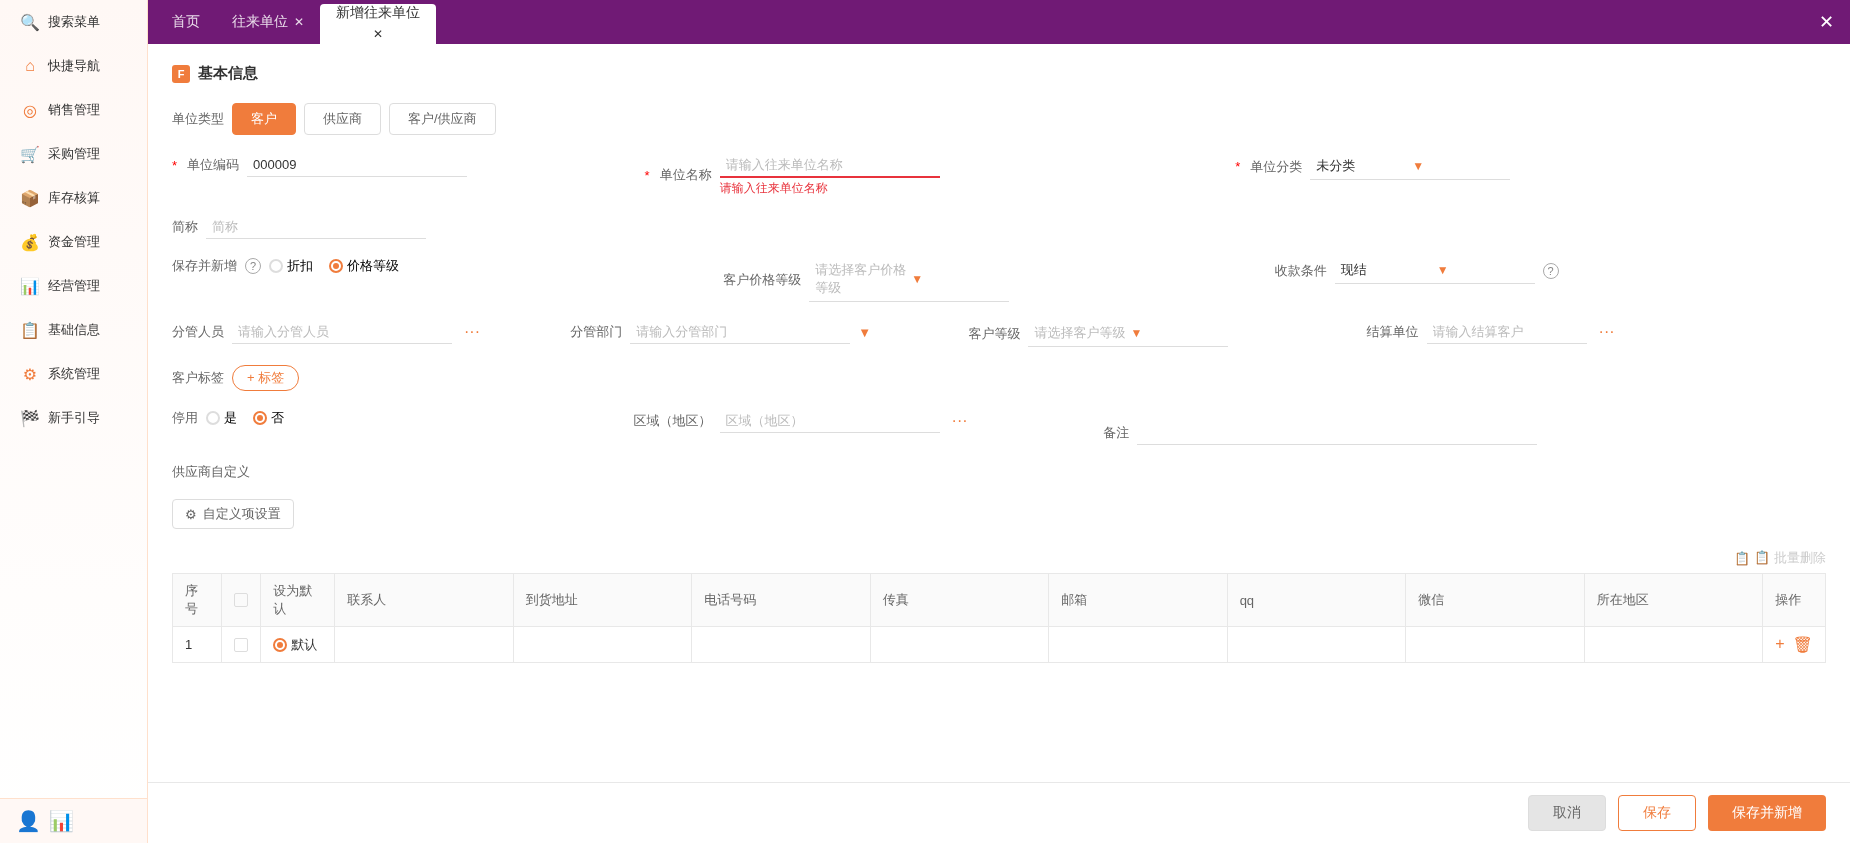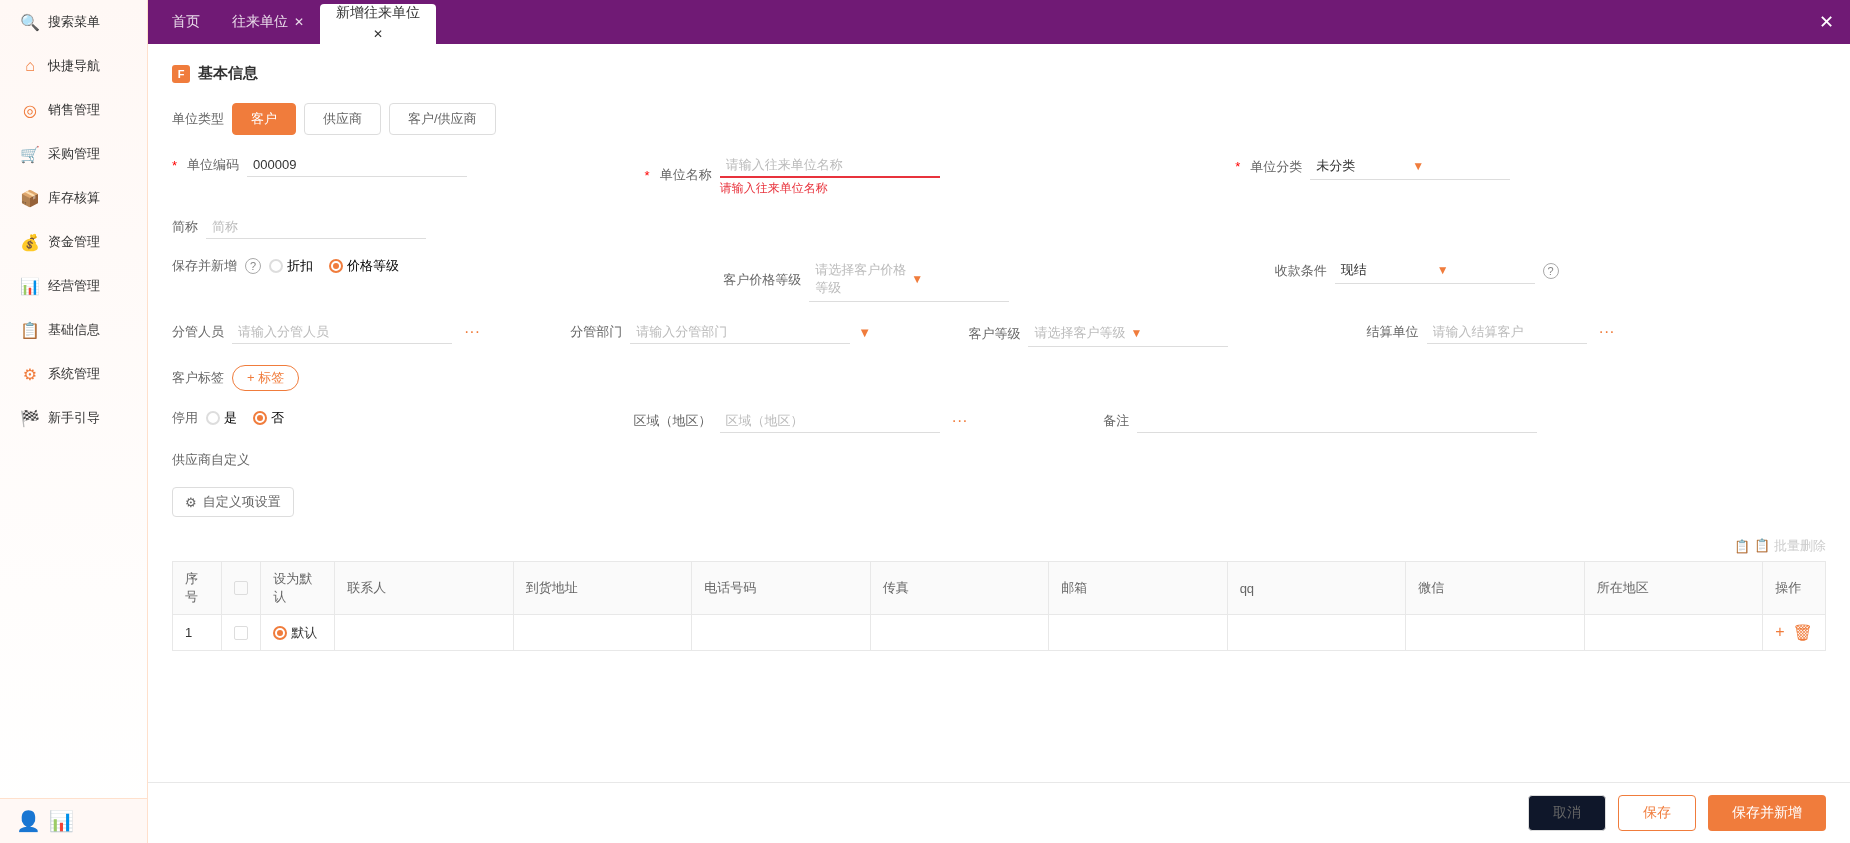--- a/index.html
+++ b/index.html
@@ -333,21 +333,21 @@
       padding: 12px 24px;
       display: flex;
       justify-content: flex-end;
       gap: 12px;
       flex-shrink: 0;
     }
     .btn-cancel {
       padding: 8px 24px;
       border: 1px solid #ddd;
       border-radius: 4px;
-      background: #0f172a;
+      background: #e5e5e5;
       color: #666;
       font-size: 14px;
       cursor: pointer;
     }
     .btn-save {
       padding: 8px 24px;
       border: 1px solid #f07c3c;
       border-radius: 4px;
       background: #fff;
       color: #f07c3c;
@@ -587,21 +587,21 @@
           </div>
         </div>
       </div>
 
       <div class="form-cell" style="flex:1.3;padding-left:28px;">
         <span class="form-label">区域（地区）</span>
         <input type="text" class="form-input" placeholder="区域（地区）" style="">
         <span class="dots-btn">···</span>
       </div>
 
-      <div class="form-cell" style="flex:2;">
+      <div class="form-cell" style="flex:2;margin-top:12px;">
         <span class="form-label">备注</span>
         <input type="text" class="form-input" style="max-width: 400px;">
       </div>
     </div>
 
     <div class="form-row">
       <div class="form-cell">
         <span class="form-label">供应商自定义</span>
       </div>
     </div>

